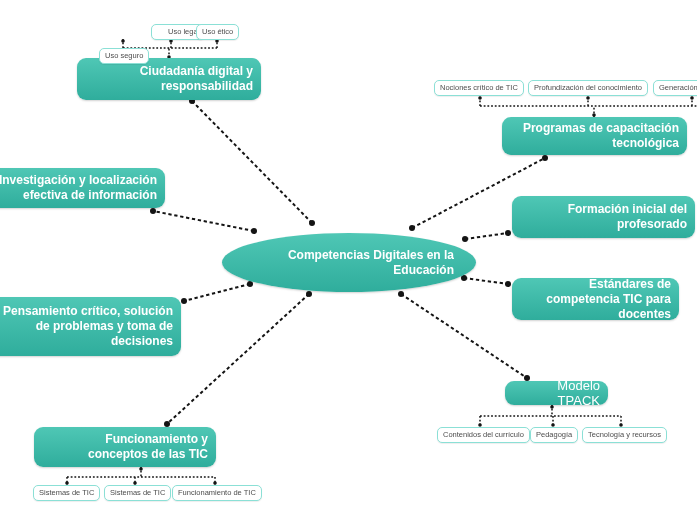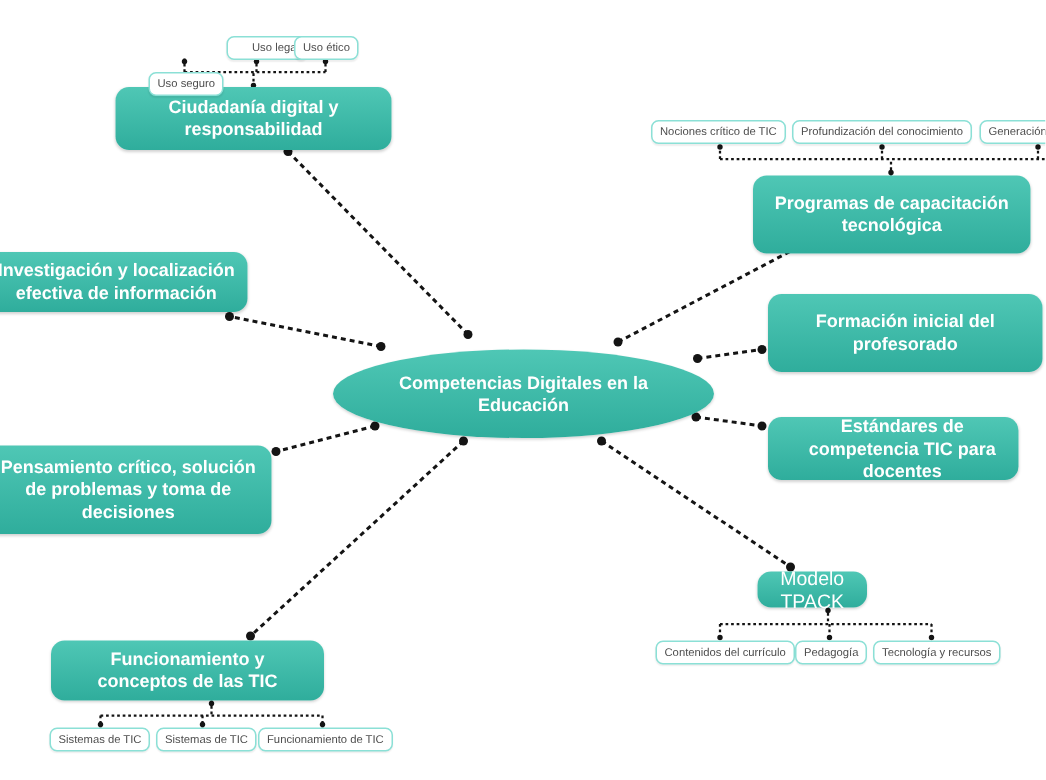--- a/index.html
+++ b/index.html
@@ -6,44 +6,44 @@
   .canvas{
     position:relative;width:697px;height:520px;background:var(--bg,#fff);
     overflow:hidden;font-family:"Liberation Sans",sans-serif;
   }
   .conn-layer{position:absolute;left:0;top:0;pointer-events:none;}
   .conn{stroke:var(--conn,#141414);stroke-width:2;fill:none;stroke-dasharray:3.3 2.7;}
   .conn-fine{stroke:var(--conn,#141414);stroke-width:1.5;fill:none;stroke-dasharray:1.8 1.9;}
   .dot{fill:var(--conn,#141414);}
   .topic{
     position:absolute;display:flex;align-items:center;justify-content:center;
-    text-align:center;color:#fff;font-weight:bold;font-size:12px;line-height:15px;
+    text-align:right;color:#fff;font-weight:bold;font-size:12px;line-height:15px;
     border-radius:9px;box-sizing:border-box;padding:3px 8px;
     background:linear-gradient(180deg,var(--teal-top,#4FC7B5) 0%,var(--teal-bot,#2FAD9C) 100%);
     box-shadow:0 1px 2px rgba(0,0,0,.18);
   }
   .ellipse{border-radius:50%;padding:3px 22px;font-size:12px;}
   .light{font-weight:400;font-size:13px;}
   .child{
     position:absolute;display:inline-flex;align-items:center;justify-content:center;
     height:16px;background:#fff;border:1.5px solid var(--child-border,#8BE0D6);
     border-radius:5px;color:var(--child-text,#4D4D4D);font-size:7.5px;line-height:1;
     white-space:nowrap;padding:0 5px;box-sizing:border-box;
     box-shadow:0 1px 1px rgba(0,0,0,.07);
   }
   
   #n-central{left:222px;top:233px;width:254px;height:59px;}
   #n-ciudadania{left:77px;top:58px;width:184px;height:42px;}
   #n-investigacion{left:-10px;top:168px;width:175px;height:40px;}
   #n-pensamiento{left:-10px;top:297px;width:191px;height:59px;}
   #n-funcionamiento{left:34px;top:427px;width:182px;height:40px;}
-  #n-programas{left:502px;top:117px;width:185px;height:52px;}
-  #n-formacion{left:512px;top:196px;width:183px;height:52px;}
+  #n-programas{left:502px;top:117px;width:185px;height:38px;}
+  #n-formacion{left:512px;top:196px;width:183px;height:42px;}
   #n-estandares{left:512px;top:278px;width:167px;height:42px;padding-left:20px;}
-  #n-tpack{left:505px;top:381px;width:73px;height:24px;}
+  #n-tpack{left:505px;top:381px;width:103px;height:24px;}
   
   #c-uso-seguro{left:99px;top:24px;margin-top:24px;}
   #c-uso-legal{left:151px;top:24px;padding-left:16px;}
   #c-uso-etico{left:196px;top:24px;}
   #c-nociones{left:434px;top:80px;}
   #c-profundizacion{left:528px;top:80px;}
   #c-generacion{left:653px;top:80px;}
   #c-contenidos{left:437px;top:427px;}
   #c-pedagogia{left:530px;top:427px;}
   #c-tecnologia{left:582px;top:427px;}

